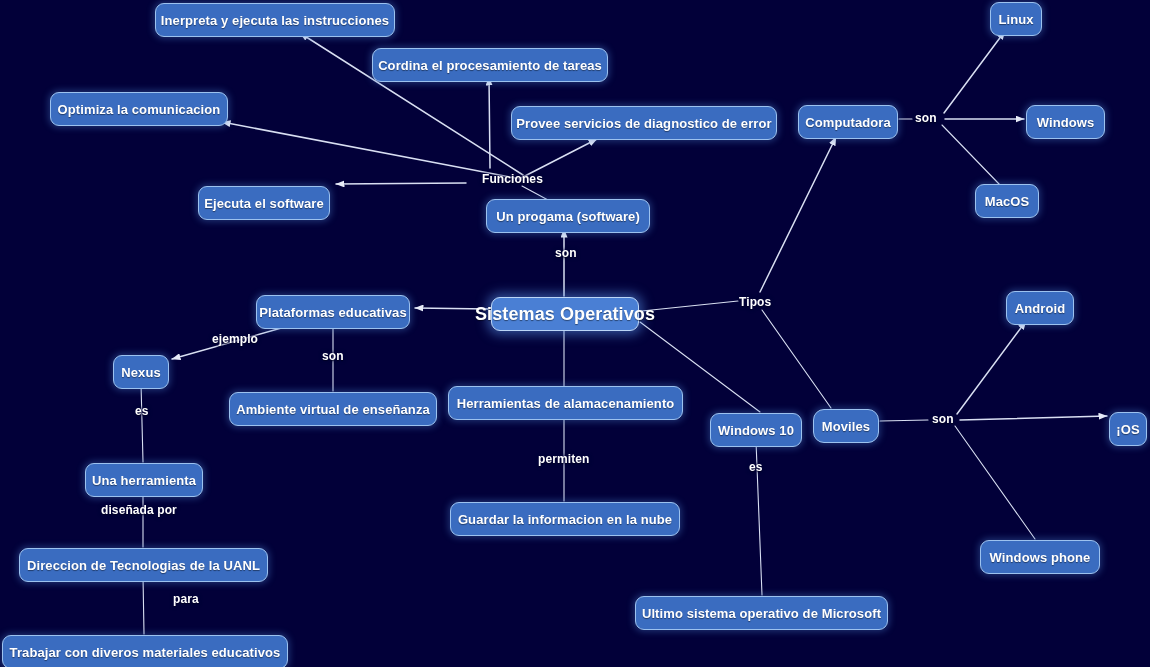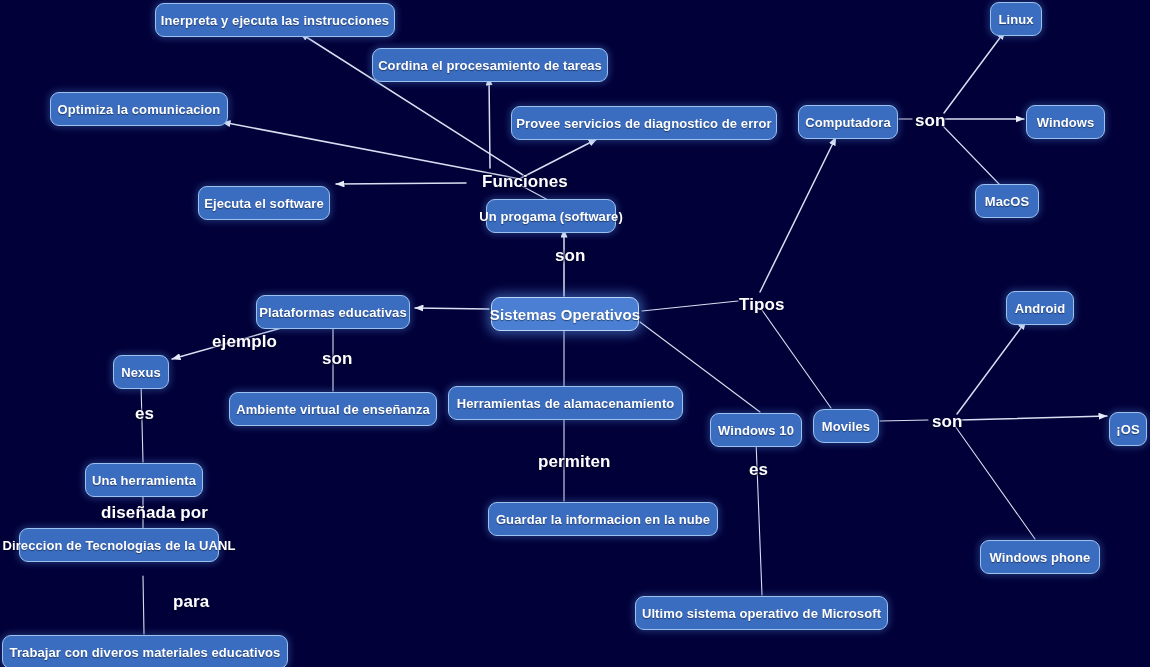--- a/index.html
+++ b/index.html
@@ -37,26 +37,26 @@
     height:27px;
     letter-spacing:.1px;
     text-shadow:0 1px 1px rgba(0,0,0,.45);
     box-shadow:0 0 6px 2px rgba(70,120,200,.38);
   }
   .node.central{
     background:#4a7fd4;
     border-color:#bcd6f7;
     box-shadow:0 0 11px 4px rgba(90,150,235,.5);
     height:30px;
-    font-size:15px;
+    font-size:18px;
   }
   .link-label{
     position:absolute;
     color:#ffffff;
-    font-size:17px;
+    font-size:12px;
     font-weight:bold;
     white-space:nowrap;
     text-shadow:0 0 4px #020039, 0 0 3px #020039, 0 1px 1px rgba(0,0,0,.6);
     line-height:1;
     letter-spacing:.1px;
   }
 </style>
 </head>
 <body>
 
@@ -103,34 +103,34 @@
   <div id="nodes-group">
       <div class="node" style="left: 155px; top: 3px; width: 240px;">Inerpreta y ejecuta las instrucciones</div>
       <div class="node" style="left: 372px; top: 48px; width: 236px;">Cordina el procesamiento de tareas</div>
       <div class="node" style="left: 50px; top: 92px; width: 178px;">Optimiza la comunicacion</div>
       <div class="node" style="left: 511px; top: 106px; width: 266px;">Provee servicios de diagnostico de error</div>
       <div class="node" style="left: 798px; top: 105px; width: 100px;">Computadora</div>
       <div class="node" style="left: 990px; top: 2px; width: 52px;">Linux</div>
       <div class="node" style="left: 1026px; top: 105px; width: 79px;">Windows</div>
       <div class="node" style="left: 975px; top: 184px; width: 64px;">MacOS</div>
       <div class="node" style="left: 198px; top: 186px; width: 132px;">Ejecuta el software</div>
-      <div class="node" style="left: 486px; top: 199px; width: 130px;">Un progama (software)</div>
+      <div class="node" style="left: 486px; top: 199px; width: 164px;">Un progama (software)</div>
       <div class="node" style="left: 256px; top: 295px; width: 154px;">Plataformas educativas</div>
       <div class="node central" style="left: 491px; top: 297px; width: 148px;">Sistemas Operativos</div>
       <div class="node" style="left: 1006px; top: 291px; width: 68px;">Android</div>
       <div class="node" style="left: 113px; top: 355px; width: 56px;">Nexus</div>
       <div class="node" style="left: 229px; top: 392px; width: 208px;">Ambiente virtual de enseñanza</div>
       <div class="node" style="left: 448px; top: 386px; width: 235px;">Herramientas de alamacenamiento</div>
       <div class="node" style="left: 710px; top: 413px; width: 92px;">Windows 10</div>
       <div class="node" style="left: 813px; top: 409px; width: 66px; border-radius: 11px;">Moviles</div>
       <div class="node" style="left: 1109px; top: 412px; width: 38px;">¡OS</div>
       <div class="node" style="left: 85px; top: 463px; width: 118px;">Una herramienta</div>
-      <div class="node" style="left: 450px; top: 502px; width: 230px; margin-left: 38px;">Guardar la informacion en la nube</div>
+      <div class="node" style="left: 450px; top: 502px; width: 230px;">Guardar la informacion en la nube</div>
       <div class="node" style="left: 980px; top: 540px; width: 120px;">Windows phone</div>
-      <div class="node" style="left: 19px; top: 528px; width: 200px; text-align: right;">Direccion de Tecnologias de la UANL</div>
+      <div class="node" style="left: 19px; top: 548px; width: 249px; text-align: right;">Direccion de Tecnologias de la UANL</div>
       <div class="node" style="left: 635px; top: 596px; width: 253px;">Ultimo sistema operativo de Microsoft</div>
       <div class="node" style="left: 2px; top: 635px; width: 286px;">Trabajar con diveros materiales educativos</div>
     </div>
   <div id="hub-labels-group">
       <span class="link-label" style="left: 466px; top: 173px; padding-left: 16px;">Funciones</span>
       <span class="link-label" style="left: 739px; top: 296px;">Tipos</span>
       <span class="link-label" style="left: 915px; top: 112px;">son</span>
       <span class="link-label" style="left: 932px; top: 413px;">son</span>
     </div>
   <div id="edge-labels-group">

